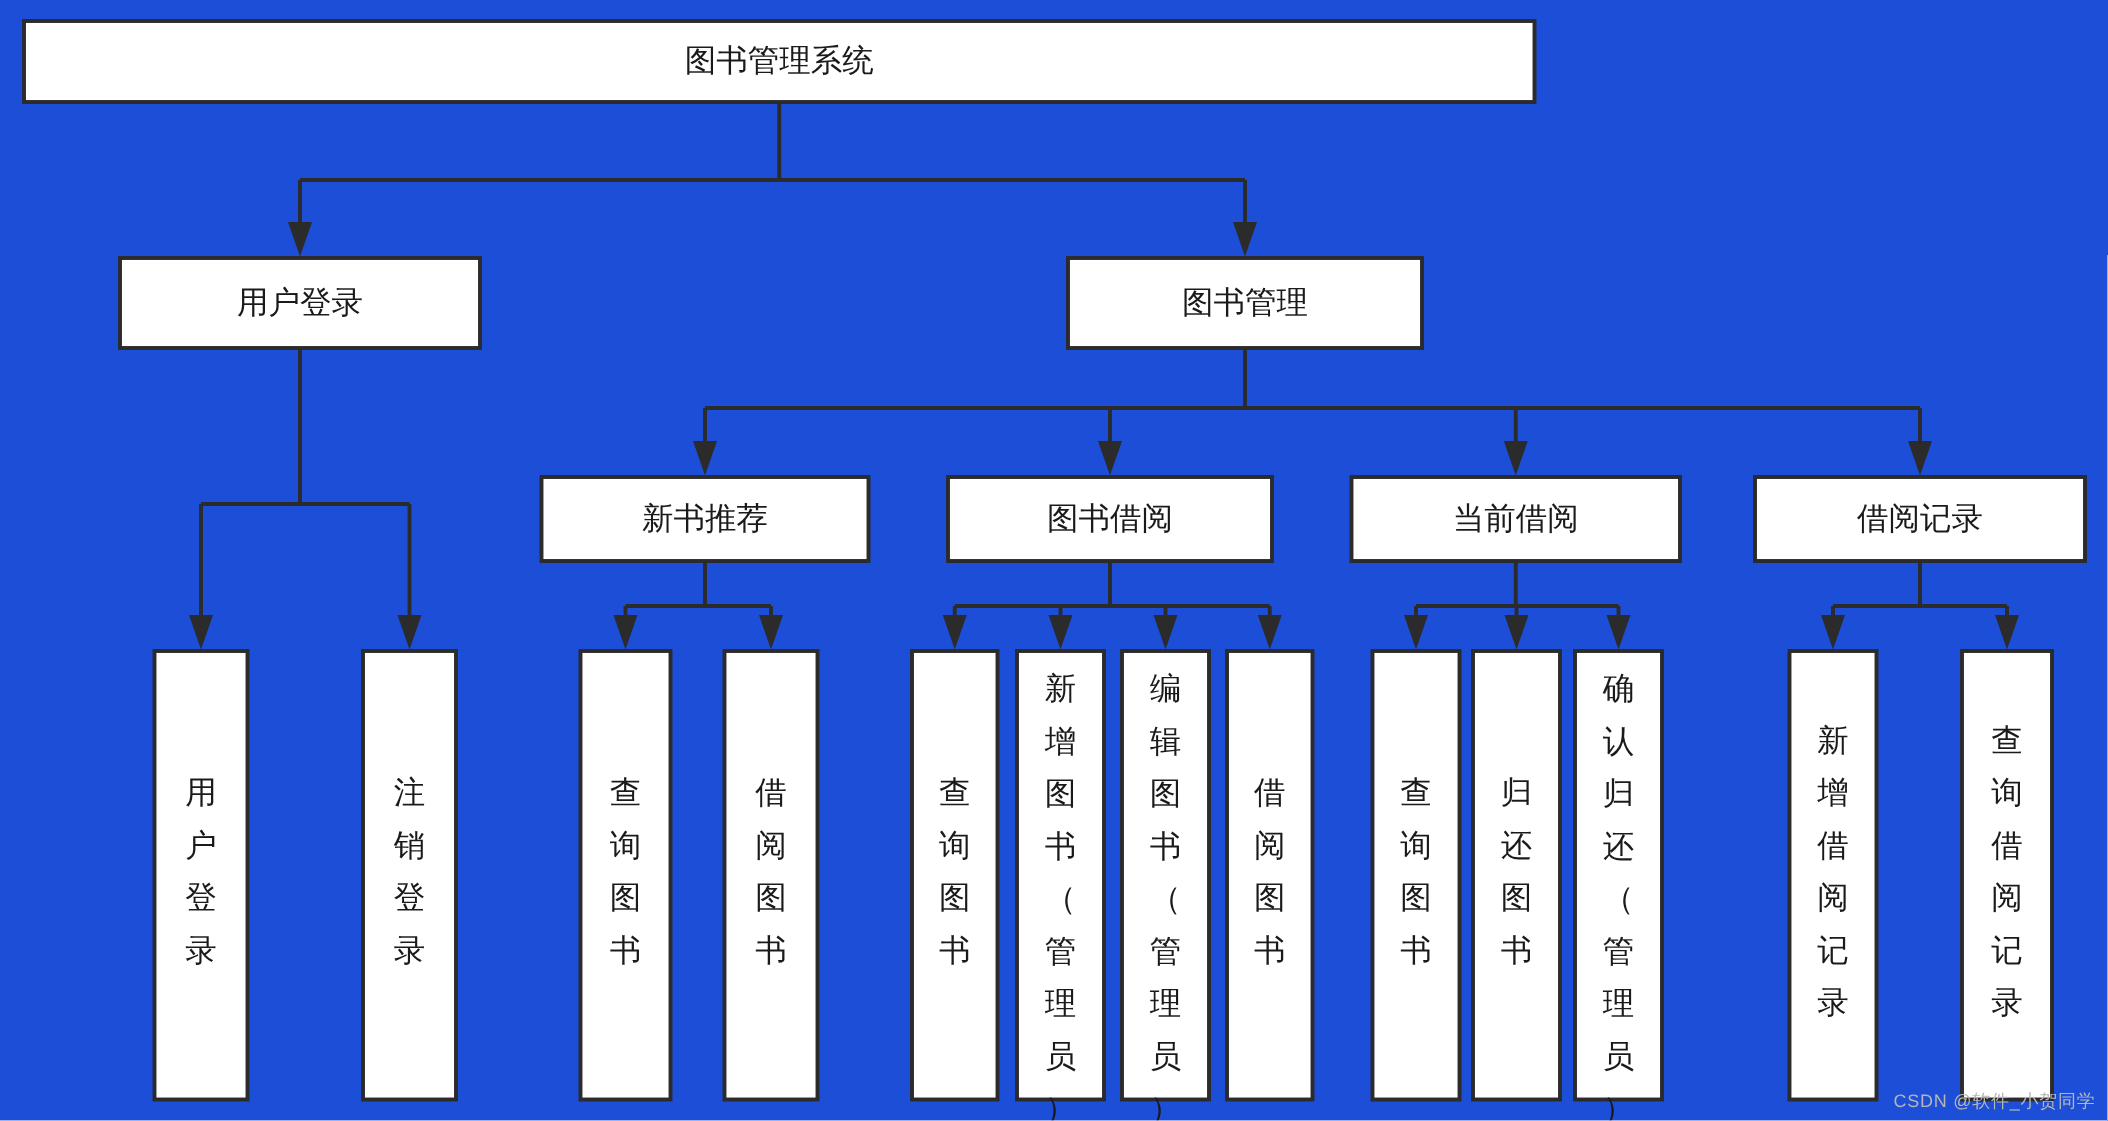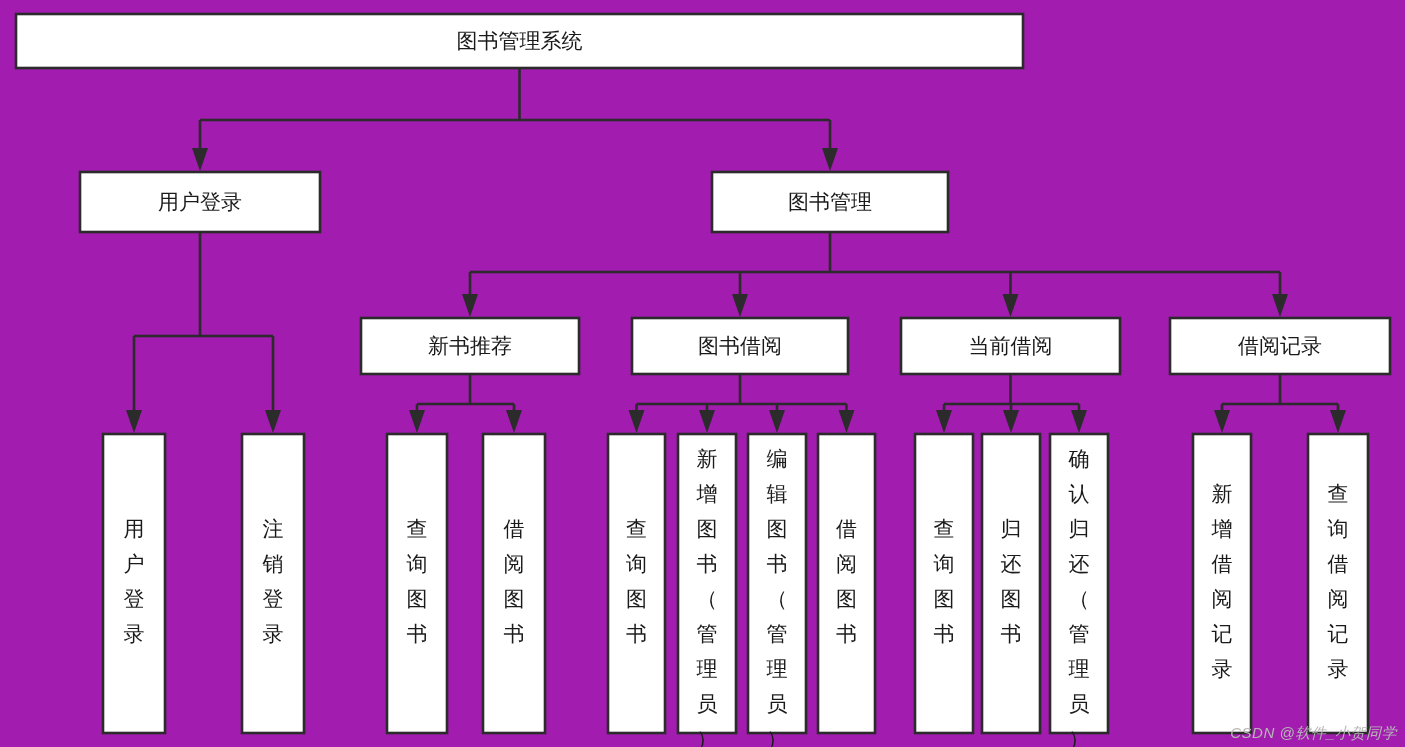--- a/index.html
+++ b/index.html
@@ -7,21 +7,21 @@
     padding: 0;
     background: #ffffff;
   }
   body {
     font-family: "Liberation Sans", "DejaVu Sans", sans-serif;
   }
   #diagram-root {
     position: relative;
     width: 1405px;
     height: 747px;
-    background: #a21caf;
+    background: #1d4ed8;
     overflow: hidden;
   }
   svg#flowchart {
     position: absolute;
     left: 0;
     top: 0;
     width: 1405px;
     height: 747px;
     display: block;
   }
@@ -51,26 +51,25 @@
     font-family: "Liberation Sans", "DejaVu Sans", sans-serif;
     font-size: 21px;
     fill: #1a1a1a;
     text-anchor: middle;
   }
   .watermark {
     position: absolute;
     right: 8px;
     bottom: 4px;
     font-family: "Liberation Sans", "DejaVu Sans", sans-serif;
-    font-size: 15px;
+    font-size: 12px;
     color: #b6b6b6;
     letter-spacing: 0.5px;
     user-select: none;
     white-space: nowrap;
-    font-style: italic;
   }
 </style>
 </head>
 <body>
 
 <div id="diagram-root">
   <svg id="flowchart" viewBox="0 0 1405 747">
     <g id="edges-layer">
         <g>
           <path class="edge-line" d="M 519.5 68 L 519.5 120"></path>

